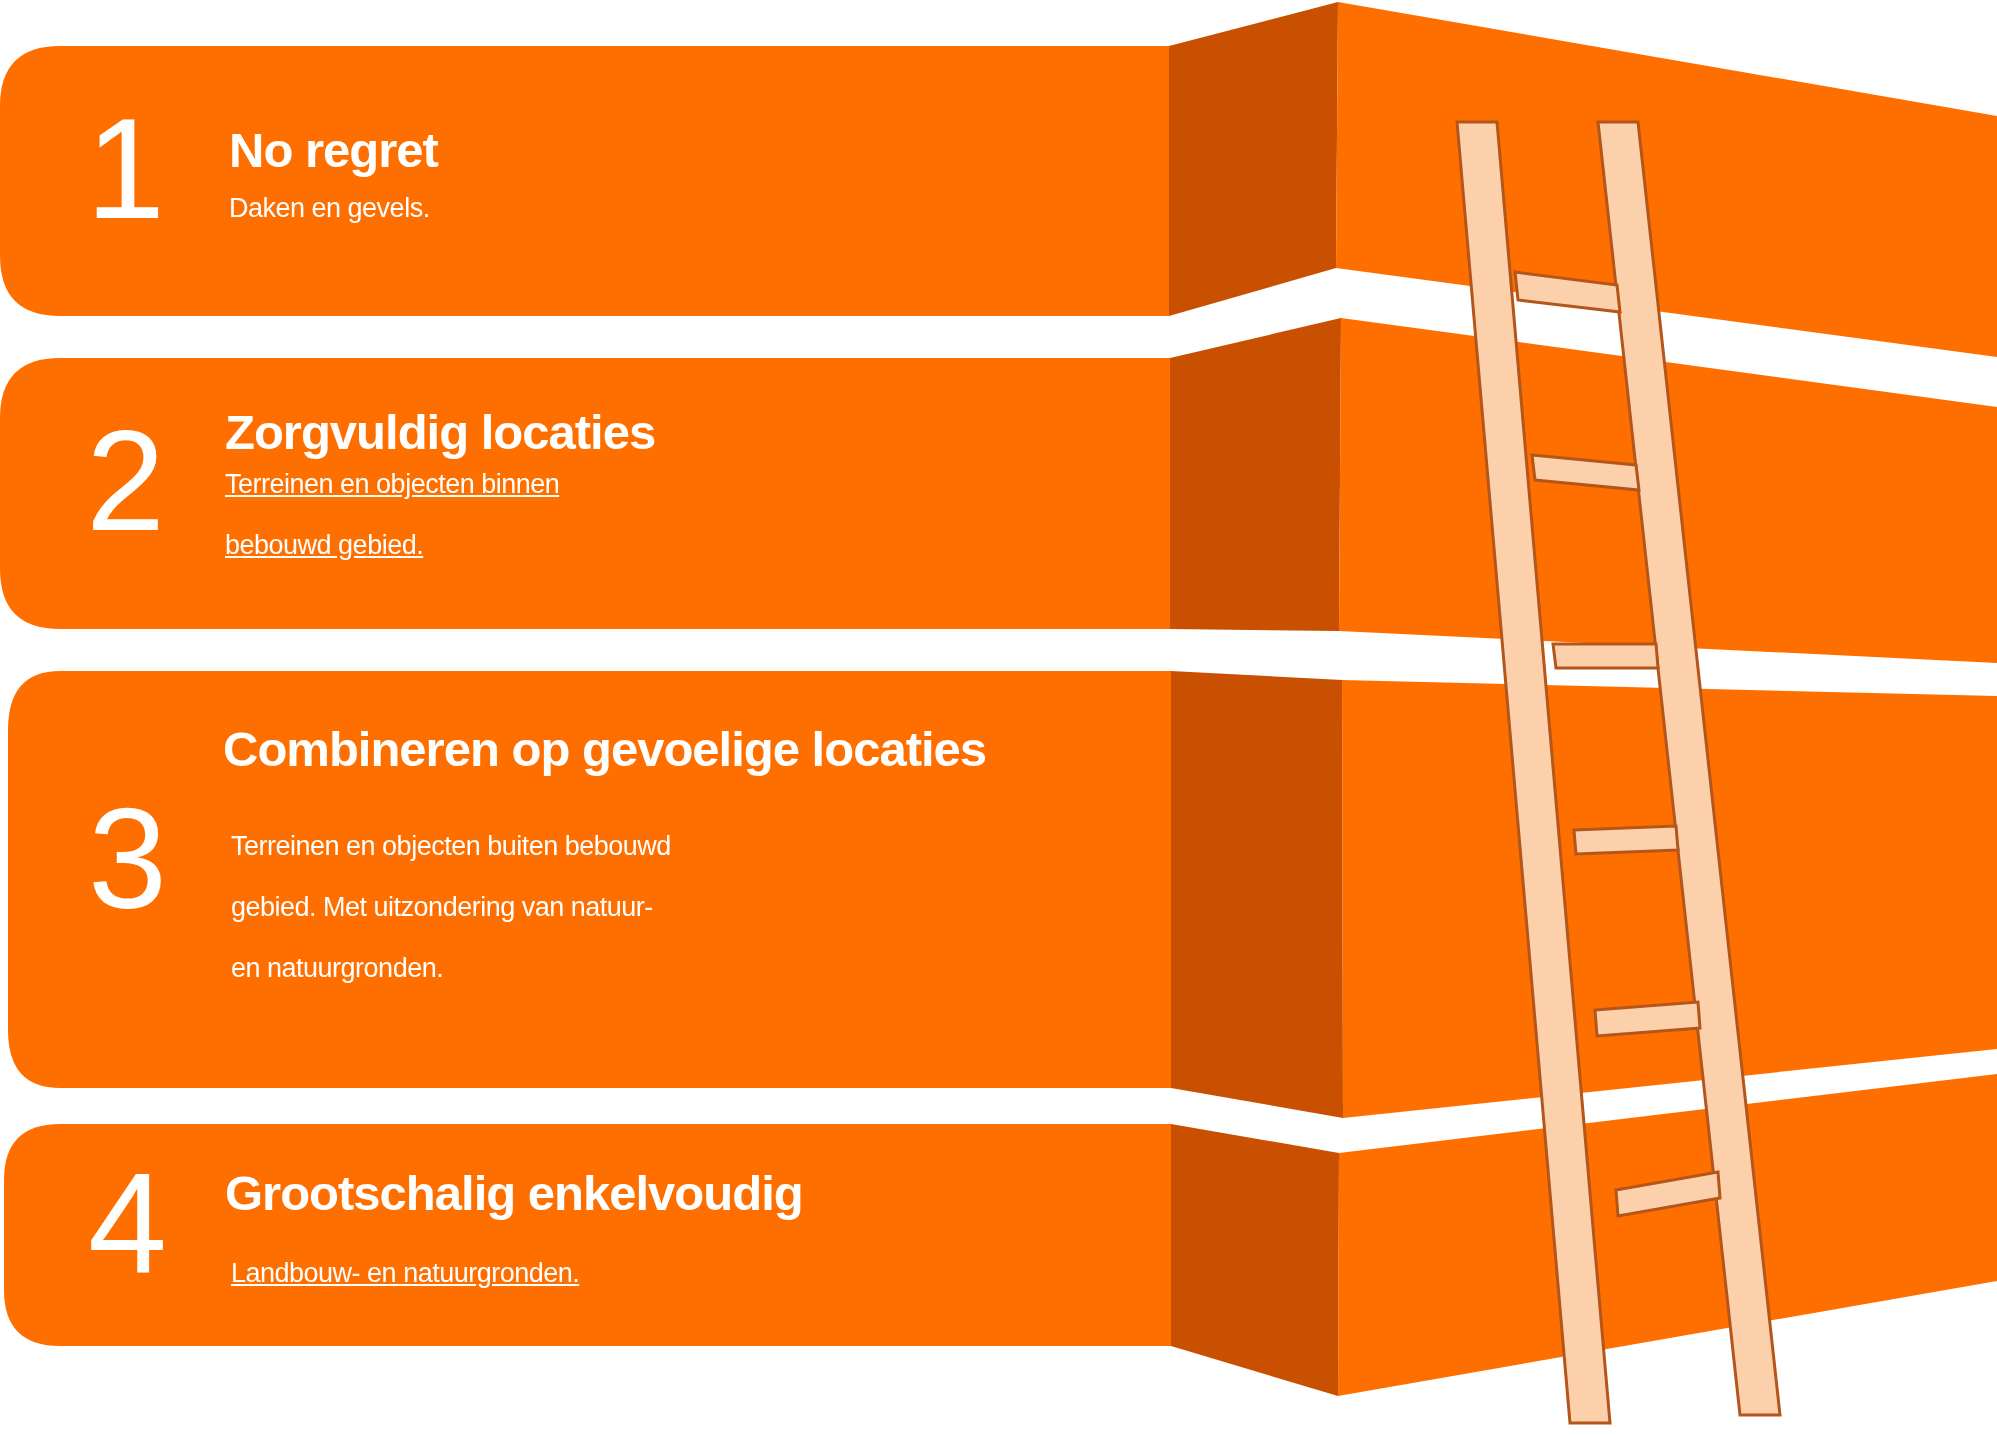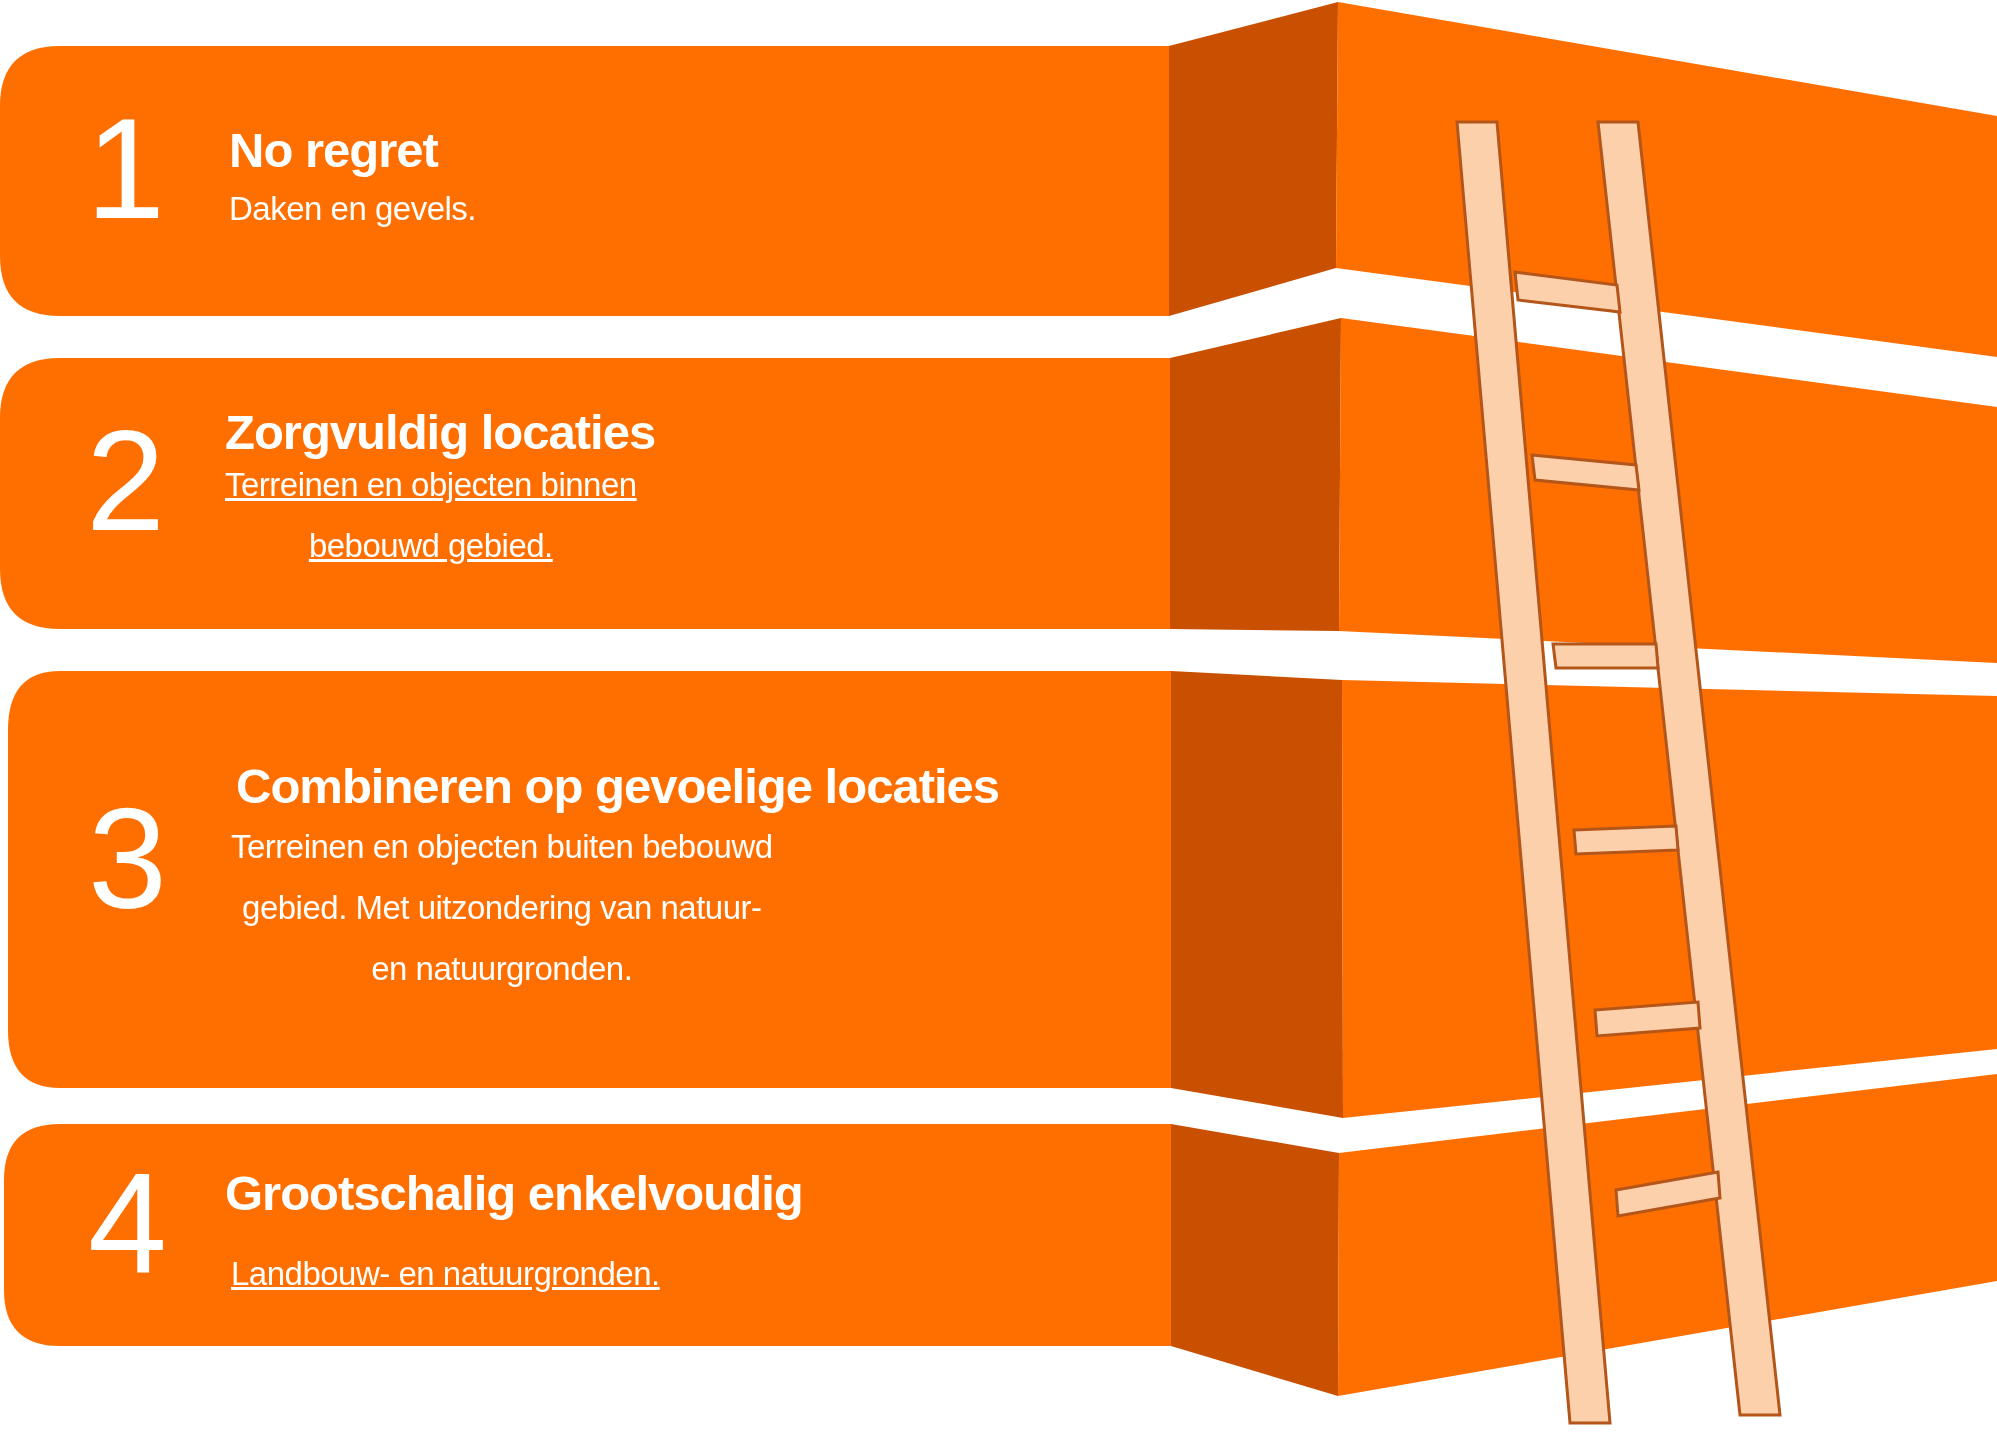--- a/index.html
+++ b/index.html
@@ -1,20 +1,20 @@
 <!DOCTYPE html>
 <html><head>
 <meta charset="utf-8">
 <style>
   html,body{margin:0;padding:0;background:#ffffff;}
   body{width:1997px;height:1435px;position:relative;overflow:hidden;font-family:"Liberation Sans",sans-serif;}
   #art{position:absolute;left:0;top:0;width:1997px;height:1435px;}
   .num{position:absolute;color:#fff;font-weight:300;font-size:142px;line-height:1;}
   .title{position:absolute;color:#fff;font-size:49px;font-weight:700;letter-spacing:-1px;white-space:nowrap;}
-  .desc{position:absolute;color:#fff;font-size:33px;line-height:61px;letter-spacing:-0.5px;white-space:pre-line;text-align:center;}
+  .desc{position:absolute;color:#fff;font-size:27px;line-height:61px;letter-spacing:-0.5px;white-space:pre-line;}
 </style>
 </head>
 <body>
 
 <svg id="art" viewBox="0 0 1997 1435" xmlns="http://www.w3.org/2000/svg">
 
   <g>
     <path d="M60 46 H1169 V316 H60 Q0 316 0 256 V106 Q0 46 60 46 Z" fill="#FF6F00"></path>
     <path d="M1169 46 L1338 2 L1336 268 L1169 316 Z" fill="#C85000"></path>
     <path d="M1338 2 L1997 116 L1997 357 L1336 268 Z" fill="#FF6F00"></path>
@@ -53,20 +53,20 @@
 <div class="num" style="left:86px;top:98px;">1</div>
 <div class="title" style="left:229px;top:122px;">No regret</div>
 <div class="desc" style="left:229px;top:178px;">Daken en gevels.</div>
 
 <div class="num" style="left:86px;top:410px;">2</div>
 <div class="title" style="left:225px;top:404px;">Zorgvuldig locaties</div>
 <div class="desc" style="left:225px;top:454px;text-decoration:underline;">Terreinen en objecten binnen
 bebouwd gebied.</div>
 
 <div class="num" style="left:88px;top:788px;">3</div>
-<div class="title" style="left:223px;top:758px;margin-left:13px;">Combineren op gevoelige locaties</div>
+<div class="title" style="left:223px;top:721px;">Combineren op gevoelige locaties</div>
 <div class="desc" style="left:231px;top:816px;">Terreinen en objecten buiten bebouwd
 gebied. Met uitzondering van natuur-
 en natuurgronden.</div>
 
 <div class="num" style="left:88px;top:1152px;">4</div>
 <div class="title" style="left:225px;top:1165px;">Grootschalig enkelvoudig</div>
 <div class="desc" style="left:231px;top:1243px;text-decoration:underline;">Landbouw- en natuurgronden.</div>
 
 </body></html>

